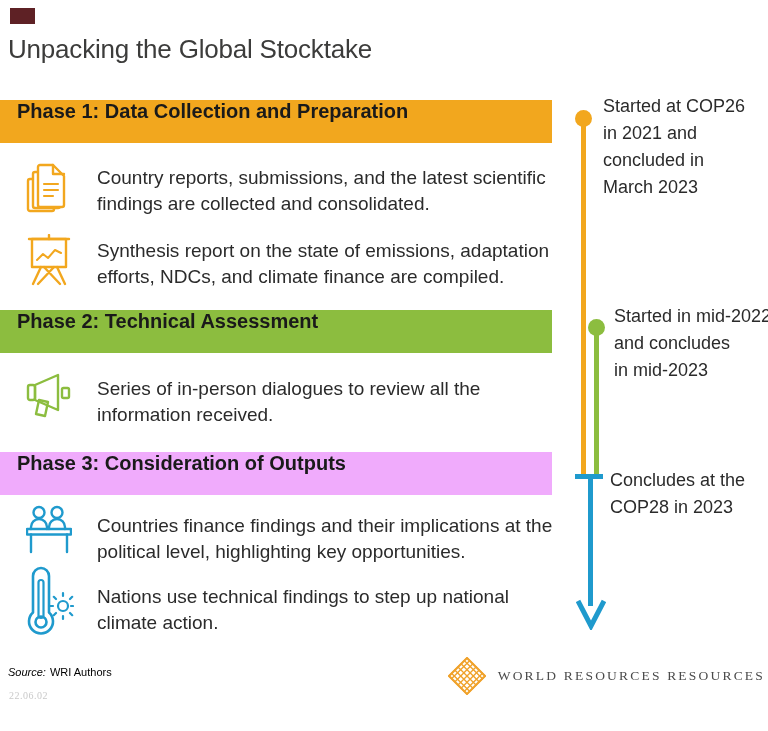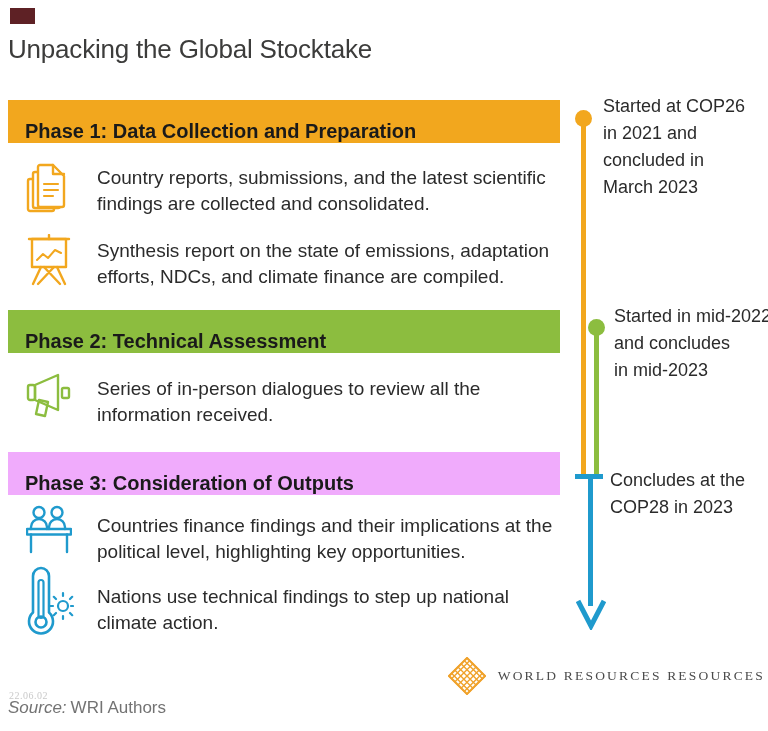--- a/index.html
+++ b/index.html
@@ -5,42 +5,42 @@
   html,body{margin:0;padding:0;background:#fff;}
   .canvas{position:relative;width:768px;height:731px;background:#ffffff;overflow:hidden;
           font-family:"Liberation Sans","DejaVu Sans",sans-serif;}
 
   .corner-mark{position:absolute;left:10px;top:8px;width:25px;height:16px;background:#5e2125;}
 
   .title{position:absolute;left:8px;top:34px;margin:0;font-size:26px;font-weight:400;
          color:#3c3c3b;letter-spacing:-0.2px;}
 
   
-  .phase-bar{position:absolute;left:8px;width:552px;height:43px;display:flex;align-items:flex-end;
+  .phase-bar{position:absolute;left:0;width:552px;height:43px;display:flex;align-items:flex-start;
              padding-left:17px;box-sizing:border-box;}
   .phase-bar span{font-size:20px;font-weight:700;color:#1a1a1a;}
   .bar-orange{background:#f2a71e;}
   .bar-green{background:#8cbd3f;}
   .bar-blue{background:#f0abfc;}
 
   
   .bullet-row{position:absolute;left:20px;width:545px;display:flex;align-items:flex-start;}
   .icon-box{width:77px;flex:none;display:flex;justify-content:flex-start;padding-left:6px;box-sizing:border-box;}
   .bullet-text{margin:0;font-size:19px;line-height:26px;color:#2b2b2b;white-space:pre;}
   .ic-orange{color:#f2a71e;}
   .ic-green{color:#8cbd3f;}
   .ic-blue{color:#1f9acd;}
 
   
   .tl-line{position:absolute;}
   .tl-dot{position:absolute;width:17px;height:17px;border-radius:50%;}
   .tl-label{position:absolute;margin:0;font-size:18px;line-height:27px;color:#2b2b2b;white-space:pre;}
 
   
-  .source-line{position:absolute;left:8px;top:698px;font-size:17px;color:#737373;}
+  .source-line{position:absolute;left:8px;top:666px;font-size:11px;color:#000000;}
   .source-line .src{font-style:italic;}
   .source-line .val{margin-left:4px;}
   .version{position:absolute;left:9px;top:690px;font-size:10px;letter-spacing:0.5px;color:#c9c9c9;font-family:Liberation Serif, serif;}
   .logo{position:absolute;right:3px;top:655px;height:42px;display:flex;align-items:center;}
   .logo-text{font-family:"Liberation Serif","DejaVu Serif",serif;font-size:13.5px;letter-spacing:2.2px;
              color:#4b4b4b;margin-left:12px;white-space:nowrap;}
 
   svg{display:block;}
 </style>
 </head>

